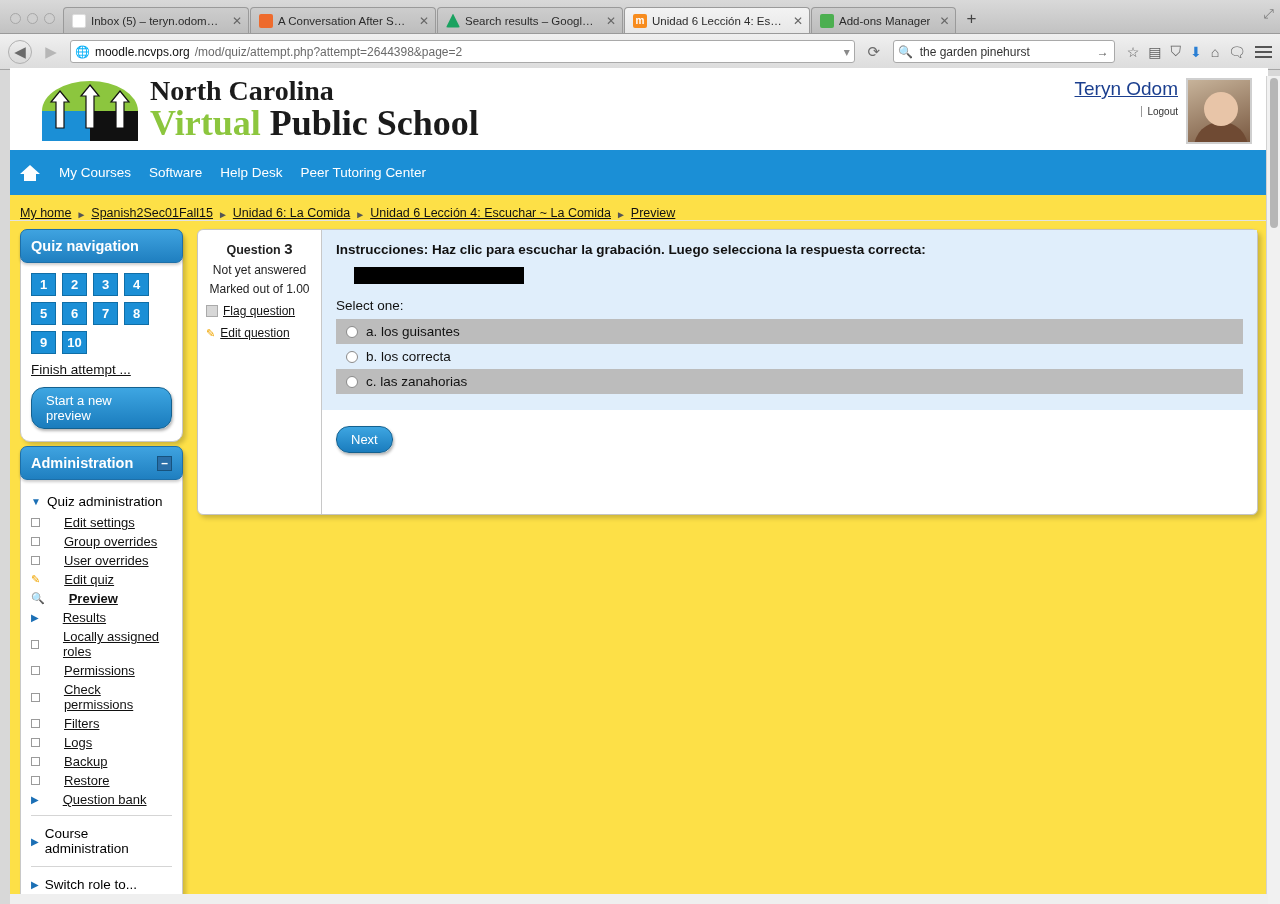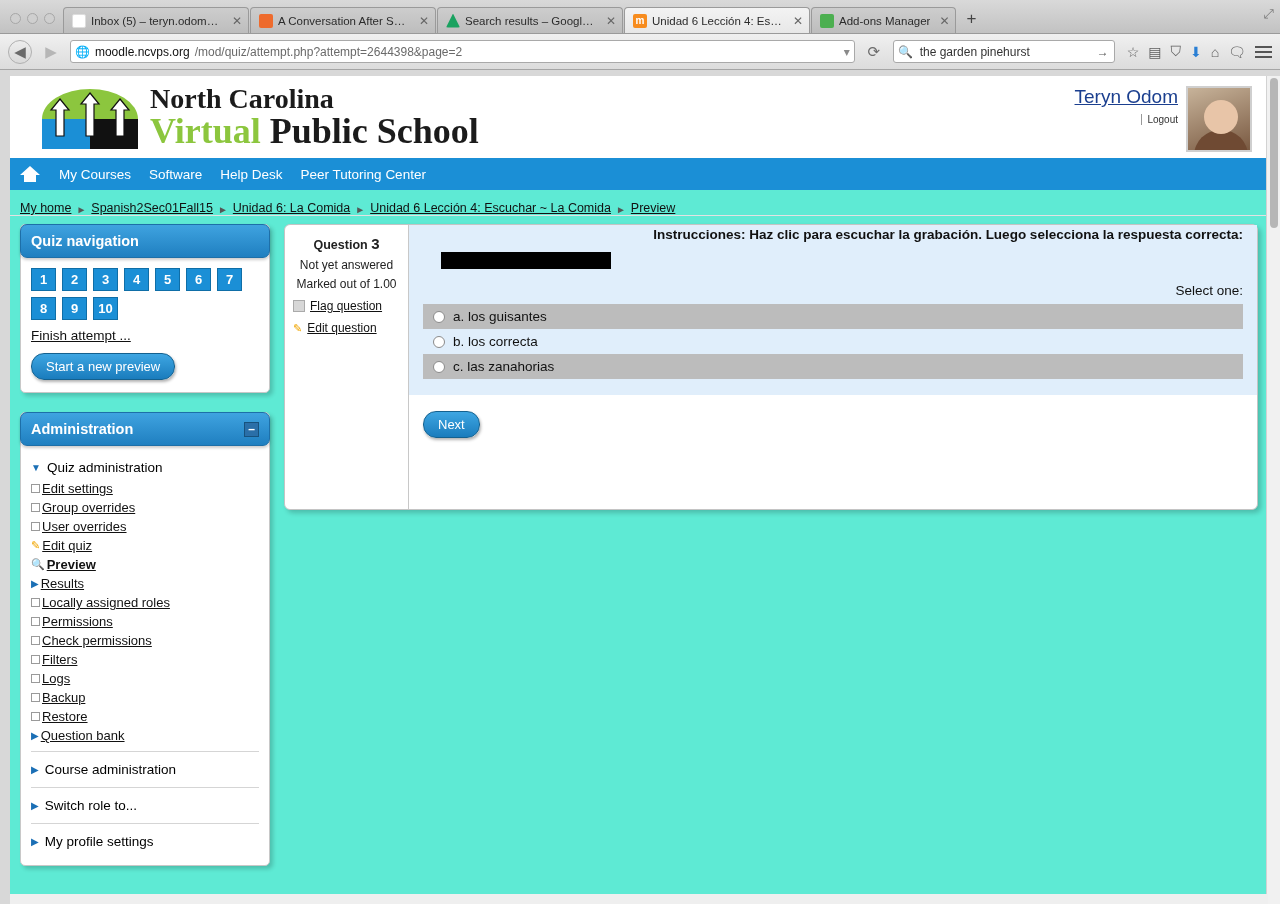--- a/index.html
+++ b/index.html
@@ -119,23 +119,23 @@
   }
   .searchbar .mag { color: #4a76c9; font-size: 12px; }
   .searchbar .go { margin-left: auto; color: #555; }
   .icons-right { display: flex; align-items: center; gap: 9px; padding-left: 6px; color: #5c5c5c; font-size: 14px; }
   .hamburger { display: flex; flex-direction: column; gap: 3px; }
   .hamburger span { display: block; width: 17px; height: 2px; background: #555; }
 
   
   .page {
     position: absolute;
-    top: 76px; left: 10px;
+    top: 68px; left: 10px;
     width: 1258px; height: 828px;
-    background: #5eead4;
+    background: #fde047;
     overflow: hidden;
   }
   .siteheader {
     height: 82px;
     background: #fff;
     position: relative;
   }
   .logo { position: absolute; left: 30px; top: 8px; display: flex; align-items: center; gap: 10px; }
   .logo-mark { width: 100px; height: 66px; position: relative; }
   .logo-text { line-height: 1.05; }
@@ -156,21 +156,21 @@
     width: 34px; height: 34px; border-radius: 50%;
     background: #e8c5a8;
   }
   .avatar::before {
     content: ""; position: absolute; left: 6px; top: 42px;
     width: 54px; height: 30px; border-radius: 26px 26px 0 0;
     background: #6f4a33;
   }
 
   .navblue {
-    height: 32px;
+    height: 45px;
     background: #1b8fd6;
     display: flex; align-items: stretch;
     color: #fff;
   }
   .navblue .home {
     width: 40px; display: flex; align-items: center; justify-content: center;
   }
   .navblue a {
     color: #fff; font-size: 13.5px; text-decoration: none;
     display: flex; align-items: center; padding: 0 9px;
@@ -182,26 +182,26 @@
     padding-left: 10px; gap: 5px;
     border-bottom: 1px solid #e2e2e2;
   }
   .breadcrumbbar a { color: #111; text-decoration: underline; }
   .breadcrumbbar .arrow { color: #555; font-size: 10px; }
 
   .content { display: flex; padding: 8px 10px 0 10px; gap: 14px; }
 
   
   .block {
-    width: 250px;
+    width: 163px;
     border: 1px solid #c8c8c8;
-    border-radius: 5px;
+    border-radius: 10px;
     background: #fff;
     box-shadow: 3px 3px 4px rgba(0,0,0,0.18);
-    margin-bottom: 19px;
+    margin-bottom: 4px;
     overflow: visible;
     position: relative;
   }
   .block-header {
     margin: -1px -1px 0 -1px;
     height: 34px;
     background: linear-gradient(to bottom, #3fa3e0, #1f7fc0);
     border: 1px solid #1d6fa8;
     border-radius: 7px;
     display: flex; align-items: center; justify-content: space-between;
@@ -229,21 +229,21 @@
     background: linear-gradient(to bottom, #3ea6e2, #1a7cbd);
     border: 1px solid #14618f;
     border-radius: 13px;
     color: #fff; font-size: 13px;
     padding: 5px 14px;
     box-shadow: 1px 2px 3px rgba(0,0,0,0.3);
     display: inline-block;
   }
 
   .admin-list { list-style: none; margin: 0; padding: 0; font-size: 13px; }
-  .admin-list li { padding: 2px 0; display: flex; align-items: center; gap: 2px; }
+  .admin-list li { padding: 2px 0; display: flex; align-items: center; gap: 24px; }
   .admin-list a { color: #111; text-decoration: underline; }
   .admin-list a.current { font-weight: bold; }
   .tri { color: #1b6fb5; font-size: 10px; }
   .tri-down { color: #1b6fb5; font-size: 10px; }
   .sq { width: 9px; height: 9px; border: 1px solid #9a9a9a; display: inline-block; background: #fff; }
   .ico-wand { color: #f0a500; font-size: 11px; }
   .ico-mag { color: #444; font-size: 11px; }
   .indent { padding-left: 14px; }
   .admin-sep { border-top: 1px solid #d5d5d5; margin: 6px 0; }
   .admin-top { font-size: 13.5px; display: flex; align-items: center; gap: 6px; padding: 4px 0; }
@@ -269,22 +269,21 @@
   .qinfo .qtitle { font-weight: bold; font-size: 12.5px; margin-bottom: 6px; }
   .qinfo .qtitle .num { font-size: 15px; }
   .qinfo .line { margin-bottom: 5px; }
   .qinfo .act { display: flex; align-items: center; gap: 5px; justify-content: flex-start; font-size: 12px; margin-top: 8px; }
   .qinfo .act a { color: #111; text-decoration: underline; }
   .flagicon { width: 12px; height: 12px; background: #d7d7d7; border: 1px solid #aaa; display: inline-block; }
 
   .qbody { flex: 1 1 auto; padding: 0; }
   .qprompt {
     background: #e0eefb;
-    padding: 2px 14px 16px 14px;
-    text-align: right;
+    padding: 12px 14px 16px 14px;
   }
   .qprompt .instr { font-size: 13.5px; font-weight: bold; color: #111; margin-bottom: 10px; }
   .media-bar { width: 170px; height: 17px; background: #000; margin: 0 0 14px 18px; }
   .selectone { font-size: 13.5px; color: #111; margin-bottom: 6px; }
   .answers { }
   .answer {
     display: flex; align-items: center; gap: 8px;
     padding: 5px 10px;
     font-size: 13.5px; color: #111;
   }

